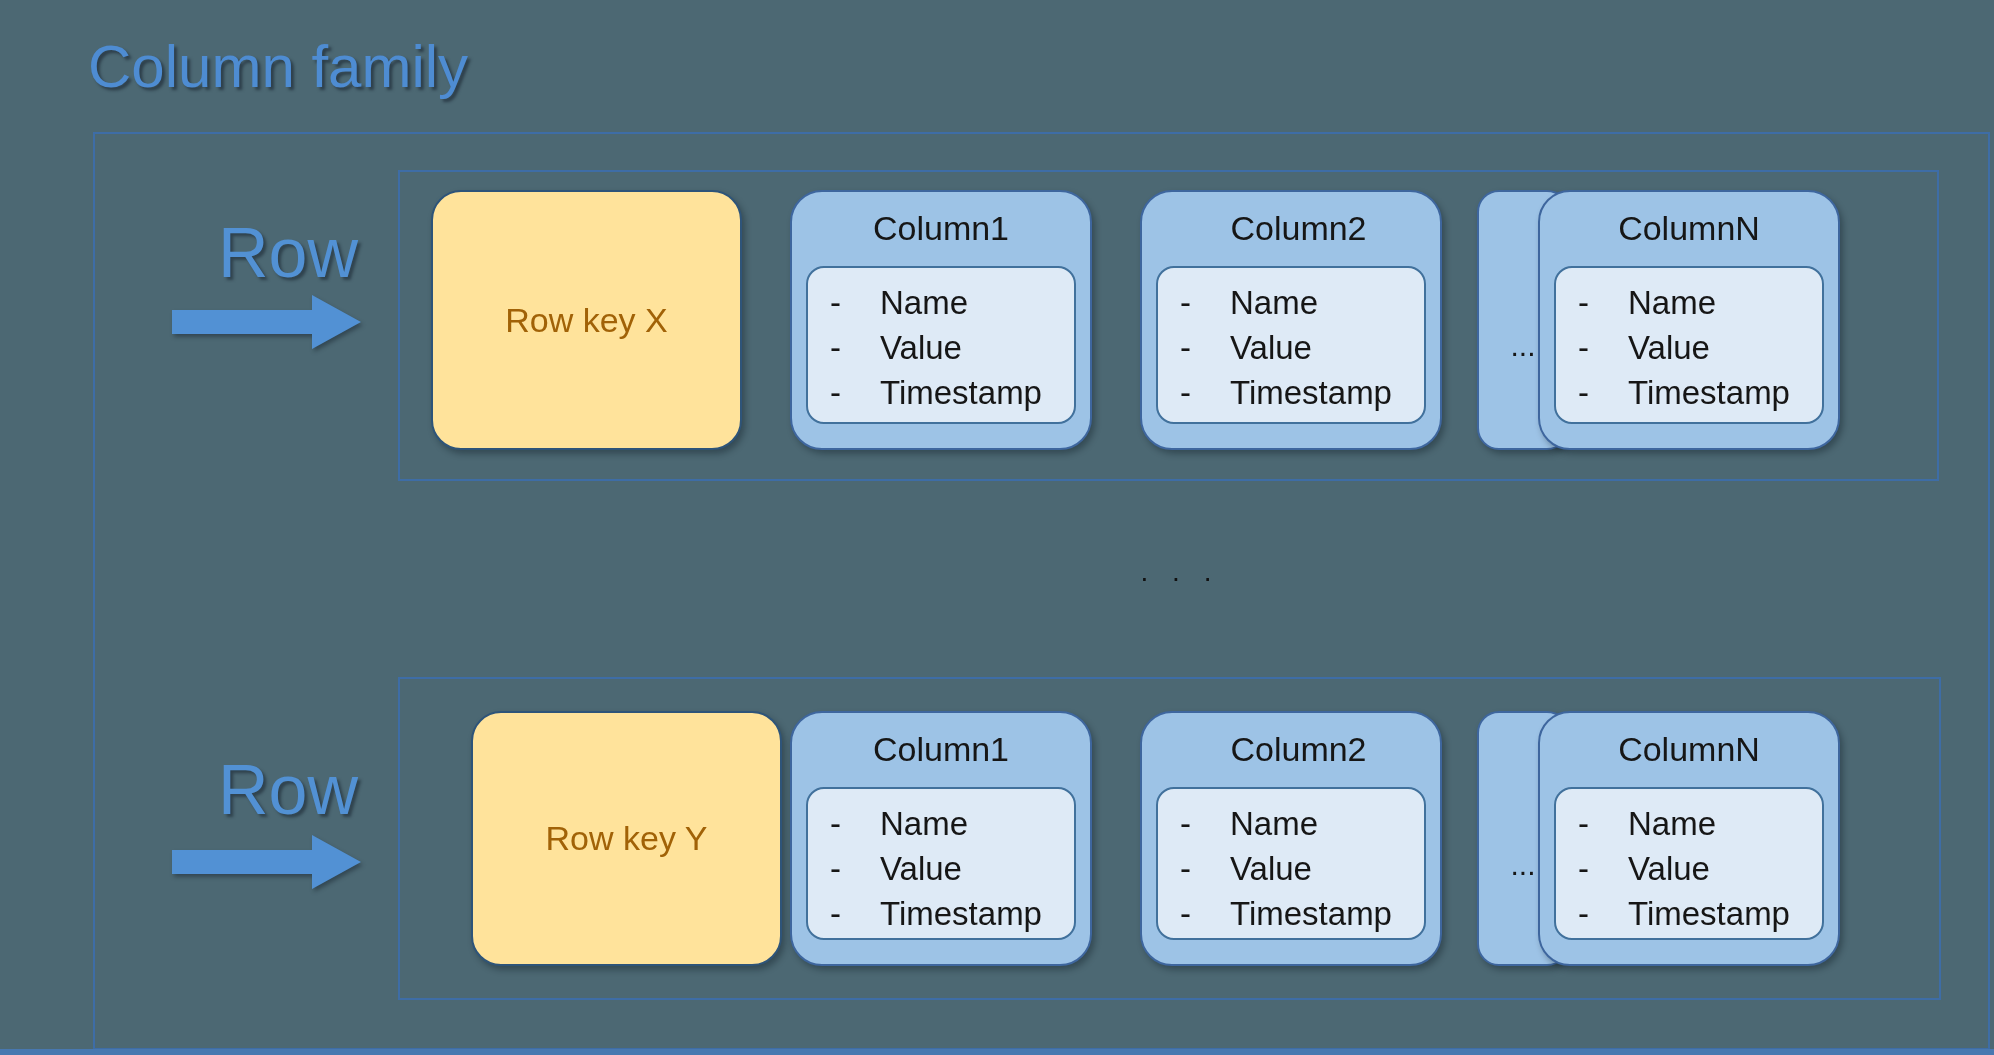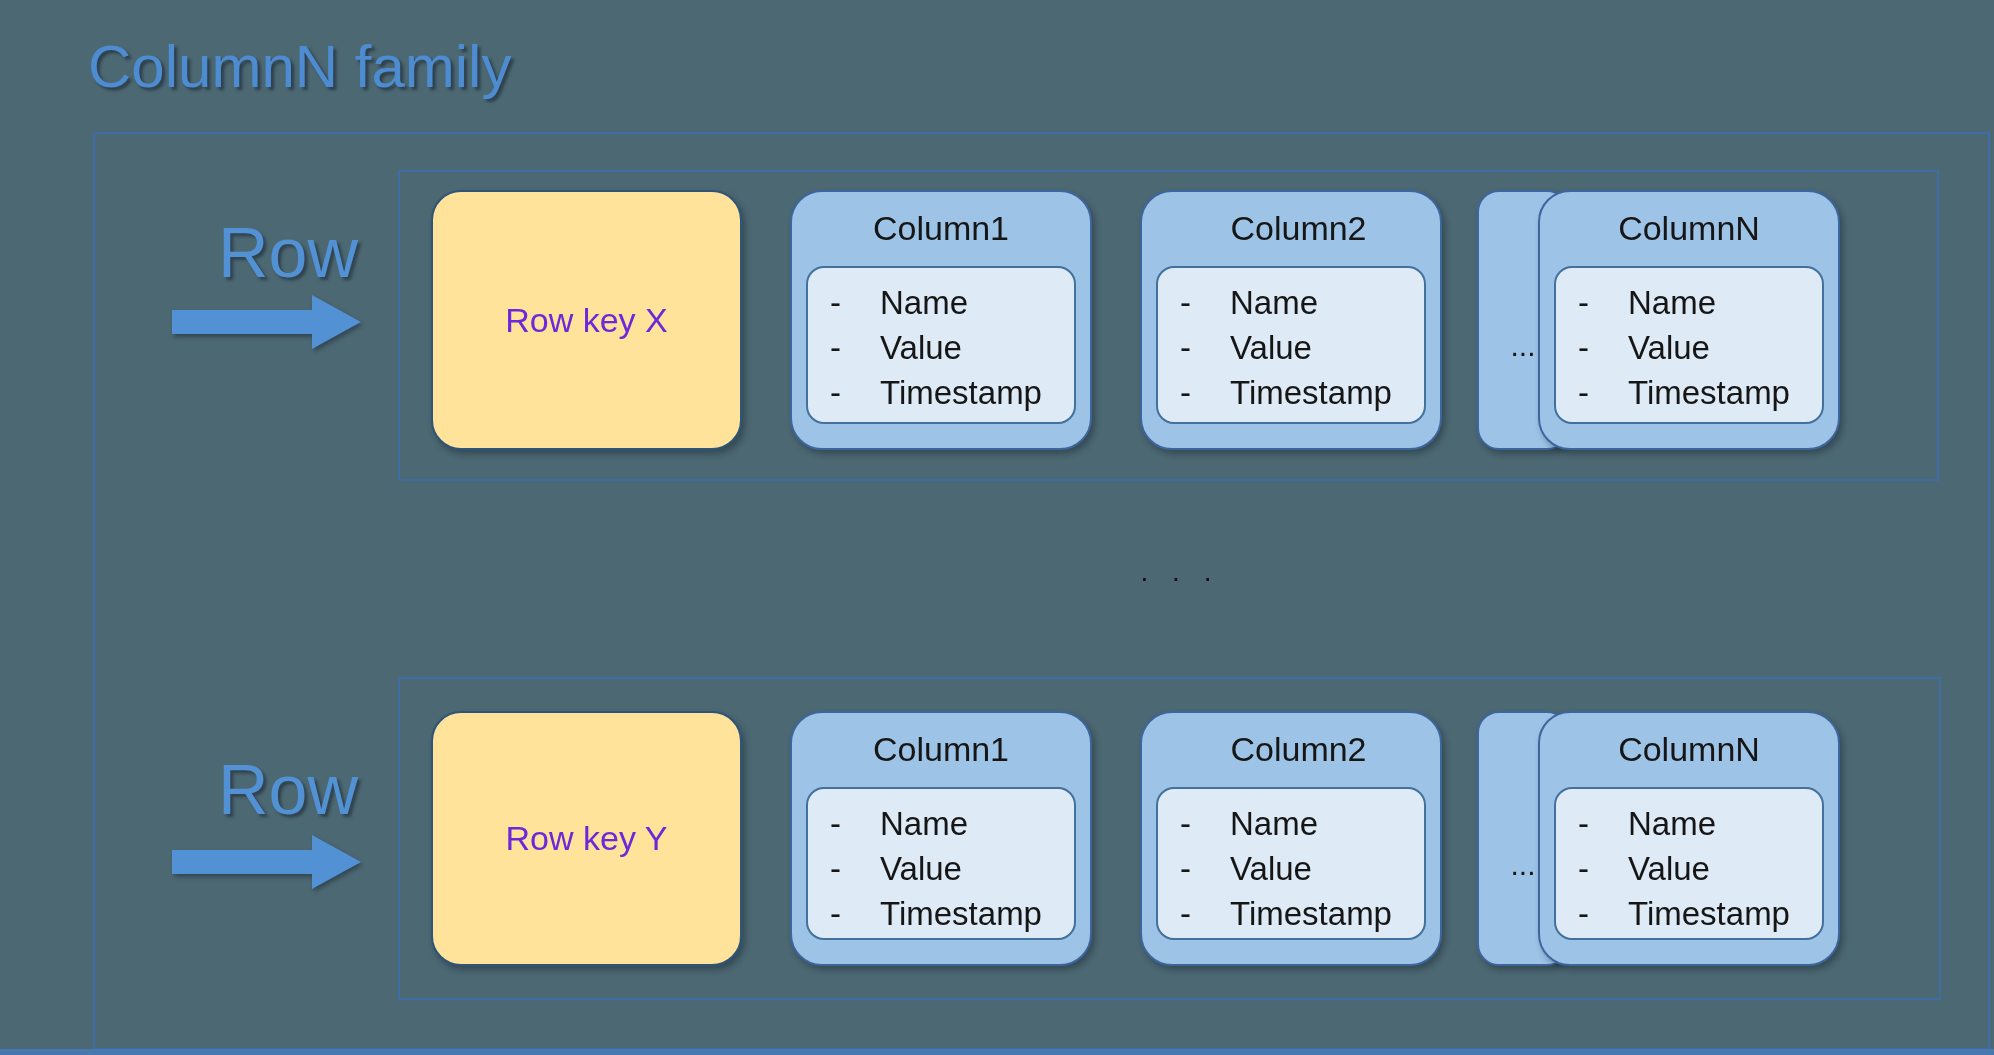--- a/index.html
+++ b/index.html
@@ -48,24 +48,24 @@
   .row-arrow.r2 { top:834px; }
   .row-arrow svg { display:block; filter:drop-shadow(2px 3px 2px rgba(20,30,42,.45)); }
 
   .rowkey-box {
     left:431px; width:311px;
     background:#FFE39B;
     border:2px solid #2E5479;
     border-radius:30px;
     box-shadow:3px 4px 6px rgba(10,20,30,.35);
     display:flex; align-items:center; justify-content:center;
-    font-size:34px; color:#6d28d9;
+    font-size:34px; color:#a16207;
   }
   .r1 .rowkey-box, .rowkey-box.r1 { top:190px; height:260px; }
-  .rowkey-box.r2 { top:711px; height:255px; }
+  .rowkey-box.r2 { top:711px; height:255px;margin-left:40px; }
 
   .column-box {
     width:302px;
     background:#9DC3E6;
     border:2px solid #3E669E;
     border-radius:32px;
     box-shadow:3px 4px 6px rgba(10,20,30,.35);
   }
   .column-box.pos1 { left:790px; }
   .column-box.pos2 { left:1140px;padding-left:15px; }
@@ -114,21 +114,21 @@
   .bottom-bar {
     left:0; top:1049px; width:1994px; height:6px;
     background:#4878B0;
   }
 </style>
 </head>
 <body>
 
 <div class="page">
 
-  <div class="abs page-title">ColumnN family</div>
+  <div class="abs page-title">Column family</div>
 
   <div class="abs outer-frame"></div>
 
   <div class="abs row-frame r1"></div>
 
   <div class="abs row-label r1">Row</div>
   <div class="abs row-arrow r1">
     <svg width="190" height="56" viewBox="0 0 190 56">
       <polygon points="0,16 140,16 140,1 189,28 140,55 140,40 0,40" fill="#5291D4"></polygon>
     </svg>

